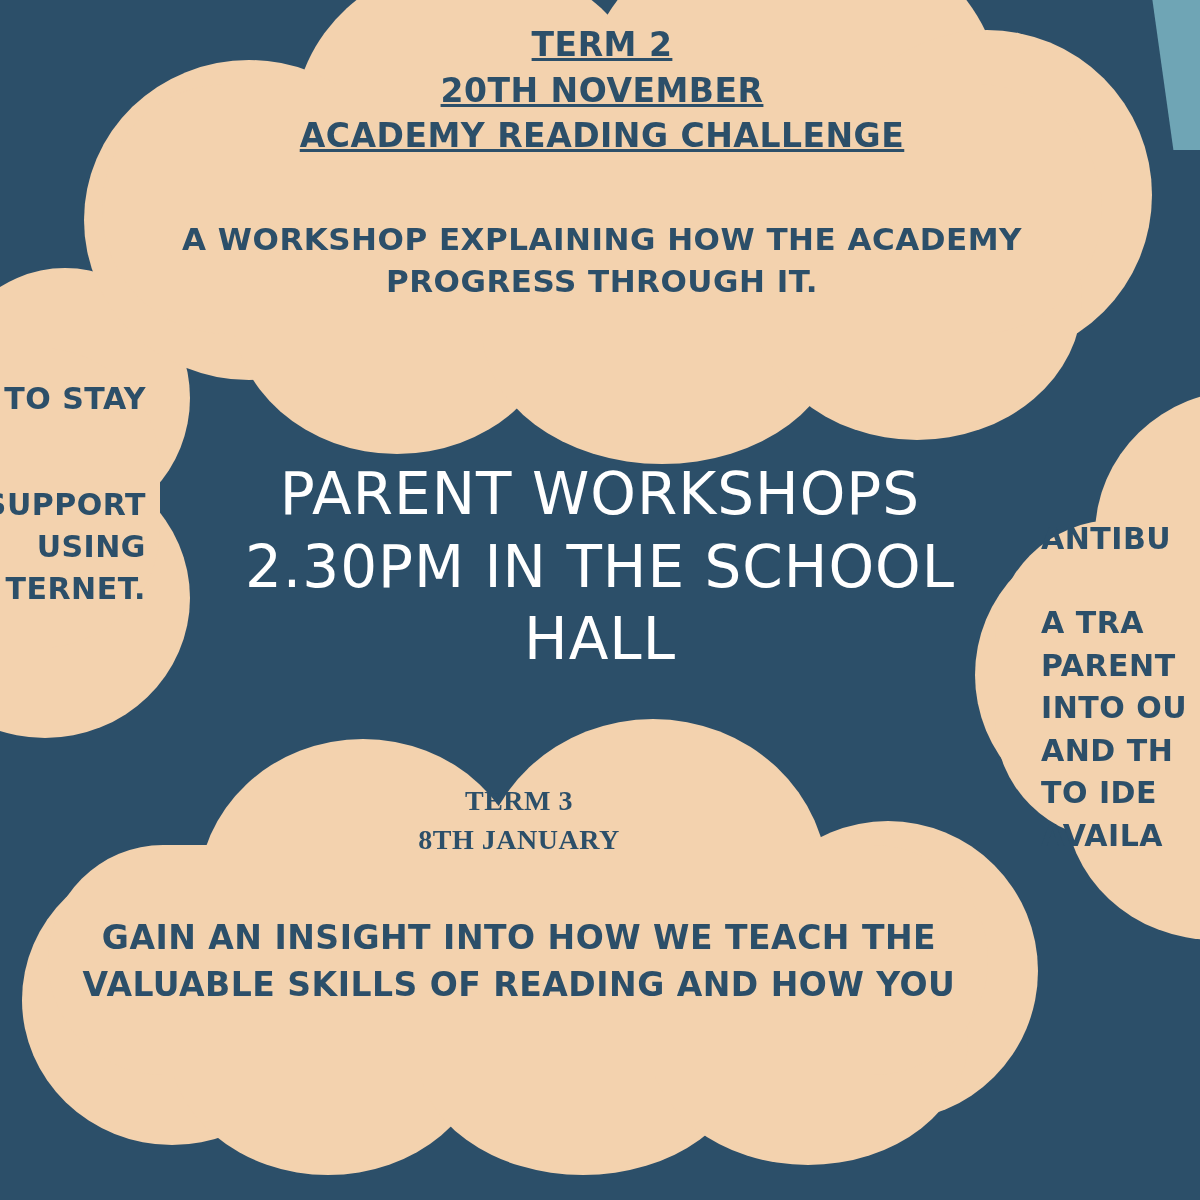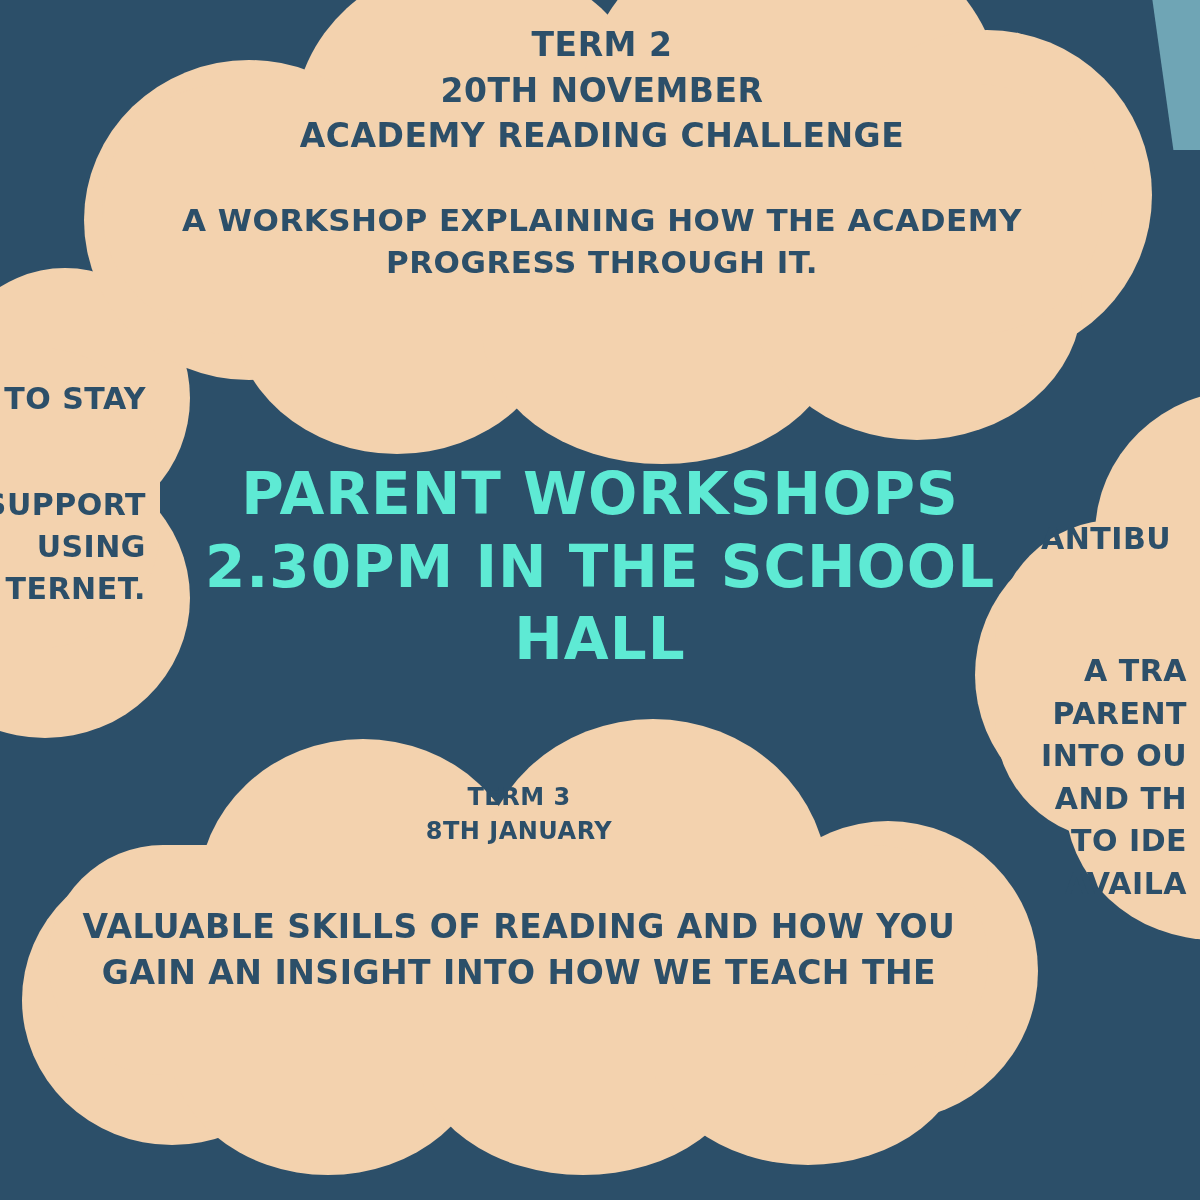--- a/index.html
+++ b/index.html
@@ -62,22 +62,22 @@
   #cloud-top .body { left: 40px; top: 120px; width: 1000px; height: 250px; border-radius: 130px; }
   #cloud-top .l1 { left: 232px; top: -4px;  width: 360px; height: 330px; }
   #cloud-top .l2 { left: 520px; top: -46px; width: 420px; height: 370px; }
   #cloud-top .l3 { left: 22px;  top: 96px;  width: 330px; height: 320px; }
   #cloud-top .l4 { left: 760px; top: 66px;  width: 330px; height: 330px; }
   #cloud-top .l5 { left: 170px; top: 200px; width: 330px; height: 290px; }
   #cloud-top .l6 { left: 420px; top: 230px; width: 360px; height: 270px; }
   #cloud-top .l7 { left: 690px; top: 196px; width: 330px; height: 280px; }
   #cloud-top .txt { padding: 40px 110px 50px 110px; justify-content: flex-start; padding-top: 58px; }
 
-  .tc-head { font-size: 33px; line-height: 1.38; }
-  .tc-body { font-size: 31px; line-height: 1.38; margin-top: 40px; }
+  .tc-head { font-size: 33px; line-height: 1.38; text-decoration: underline; }
+  .tc-body { font-size: 31px; line-height: 1.38; margin-top: 59px; }
 
   
   #cloud-left { left: -310px; top: 258px; width: 500px; height: 470px; }
   #cloud-left .body { left: 30px; top: 90px; width: 440px; height: 300px; border-radius: 120px; }
   #cloud-left .l1 { left: 60px;  top: -14px; width: 280px; height: 270px; }
   #cloud-left .l2 { left: 250px; top: 10px;  width: 250px; height: 260px; }
   #cloud-left .l4 { left: 210px; top: 200px; width: 290px; height: 280px; }
   #cloud-left .txt {
     padding: 0 44px;
     justify-content: flex-start;
@@ -93,47 +93,47 @@
   #cloud-right .l1 { left: 140px; top: -20px; width: 300px; height: 290px; }
   #cloud-right .l2 { left: 20px;  top: 120px; width: 290px; height: 290px; }
   #cloud-right .l4 { left: 110px; top: 250px; width: 300px; height: 280px; }
   #cloud-right .txt {
     padding: 0 24px 0 86px;
     justify-content: flex-start;
     padding-top: 108px;
     align-items: flex-start;
   }
   .rc-head { font-size: 30px; line-height: 1.4; text-align: left; }
-  .rc-body { font-size: 30px; line-height: 1.42; margin-top: 90px; text-align: right; }
+  .rc-body { font-size: 30px; line-height: 1.42; margin-top: 42px; text-align: left; }
 
   
   #cloud-bottom { left: 8px; top: 735px; width: 1022px; height: 430px; }
   #cloud-bottom .body { left: 40px; top: 110px; width: 940px; height: 230px; border-radius: 120px; }
   #cloud-bottom .l1 { left: 190px; top: 4px;   width: 330px; height: 310px; }
   #cloud-bottom .l2 { left: 470px; top: -16px; width: 350px; height: 330px; }
   #cloud-bottom .l3 { left: 14px;  top: 120px; width: 300px; height: 290px; }
   #cloud-bottom .l4 { left: 730px; top: 86px;  width: 300px; height: 300px; }
   #cloud-bottom .l5 { left: 160px; top: 170px; width: 320px; height: 270px; }
   #cloud-bottom .l6 { left: 410px; top: 200px; width: 330px; height: 240px; }
   #cloud-bottom .l7 { left: 640px; top: 180px; width: 320px; height: 250px; }
   #cloud-bottom .txt { padding: 0 70px; justify-content: flex-start; padding-top: 46px; }
-  .bc-head { font-size: 24px; line-height: 1.4; }
+  .bc-head { font-size: 28px; line-height: 1.4; font-family: Liberation Serif, serif; }
   .bc-body { font-size: 33px; line-height: 1.4; margin-top: 56px; }
 
   
   #headline {
     position: absolute;
     left: 180px;
     top: 458px;
     width: 840px;
     z-index: 8;
     text-align: center;
-    color: #5eead4;
+    color: #ffffff;
     text-transform: uppercase;
-    font-weight: 700;
+    font-weight: 400;
     font-size: 58px;
     line-height: 1.25;
     letter-spacing: 1px;
   }
 </style>
 </head>
 <body>
 
 <div id="poster">
 
@@ -214,22 +214,22 @@
         <span class="l6"></span>
         <span class="l7"></span>
     </div>
     <div class="body"></div>
     <div class="txt">
       <div class="bc-head">
         <div>TERM 3</div>
         <div>8TH JANUARY</div>
       </div>
       <div class="bc-body">
+        <div>GAIN AN INSIGHT INTO HOW WE TEACH THE</div>
         <div>VALUABLE SKILLS OF READING AND HOW YOU</div>
-        <div>GAIN AN INSIGHT INTO HOW WE TEACH THE</div>
       </div>
     </div>
   </div>
 
   <div id="headline">
     <div>PARENT WORKSHOPS</div>
     <div>2.30PM IN THE SCHOOL</div>
     <div>HALL</div>
   </div>
 

